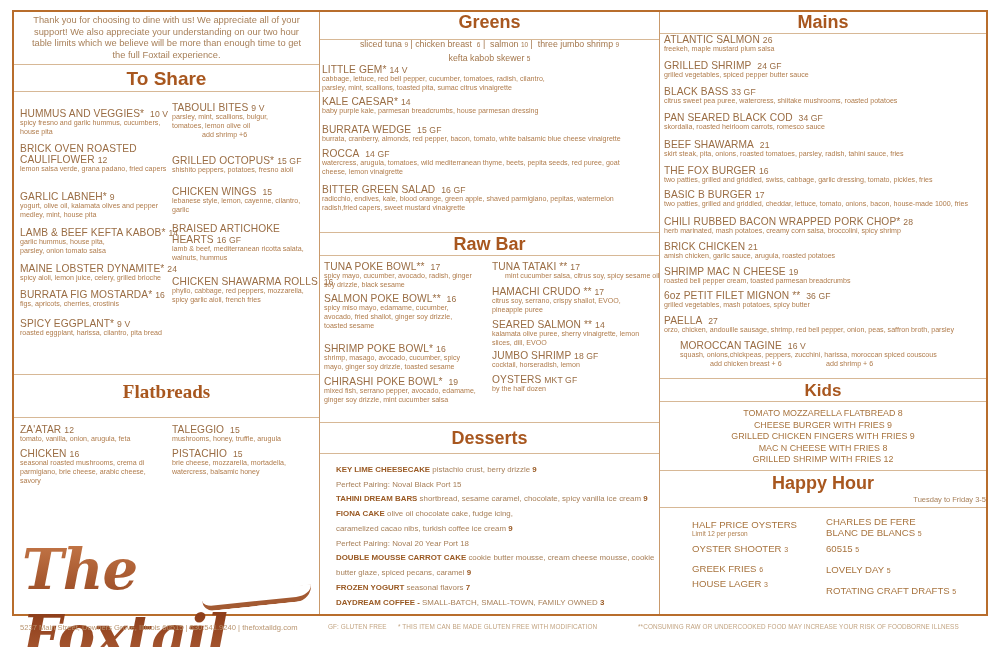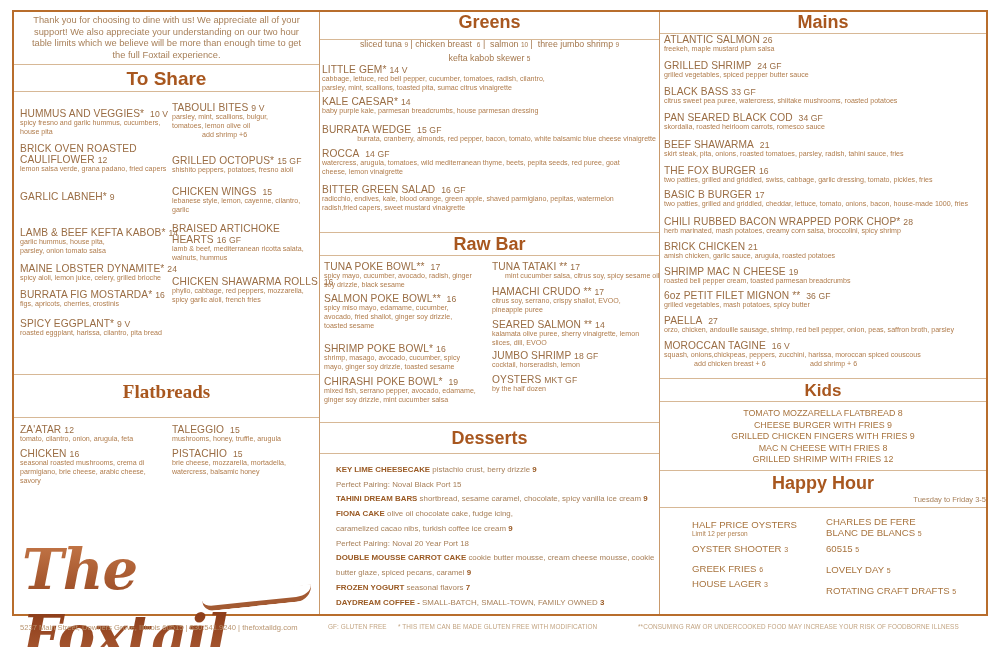--- a/index.html
+++ b/index.html
@@ -58,20 +58,21 @@
       <div class="iname"><span>HUMMUS AND VEGGIES*</span>&nbsp; <span class="price">10 V</span></div>
       <div class="idesc">spicy fresno and garlic hummus, cucumbers, house pita</div>
     </div>
     <div class="item" style="left:6px;top:131px;width:160px;">
       <div class="iname">BRICK OVEN ROASTED</div>
       <div class="iname"><span>CAULIFLOWER</span> <span class="price">12</span></div>
       <div class="idesc" style="white-space:nowrap;">lemon salsa verde, grana padano, fried capers</div>
     </div>
     <div class="item" style="left:6px;top:179px;width:155px;">
       <div class="iname"><span>GARLIC LABNEH*</span> <span class="price">9</span></div>
+      <div class="idesc">yogurt, olive oil, kalamata olives and pepper medley, mint, house pita</div>
     </div>
     <div class="item" style="left:6px;top:215px;width:150px;">
       <div class="iname"><span>LAMB &amp; BEEF KEFTA KABOB*</span> <span class="price">14</span></div>
       <div class="idesc" style="width:105px;">garlic hummus, house pita, parsley, onion tomato salsa</div>
     </div>
     <div class="item" style="left:6px;top:251px;width:160px;">
       <div class="iname"><span>MAINE LOBSTER DYNAMITE*</span> <span class="price">24</span></div>
       <div class="idesc" style="white-space:nowrap;">spicy aioli, lemon juice, celery, grilled brioche</div>
     </div>
     <div class="item" style="left:6px;top:277px;width:160px;">
@@ -104,21 +105,21 @@
     <div class="item" style="left:158px;top:264px;width:148px;">
       <div class="iname"><span>CHICKEN SHAWARMA ROLLS</span>&nbsp; <span class="price">16</span></div>
       <div class="idesc" style="width:140px;">phyllo, cabbage, red peppers, mozzarella, spicy garlic aioli, french fries</div>
     </div>
 
     <div class="sec-head" style="top:362px;height:44px;font-size:19px;line-height:33px;font-family:Liberation Serif, serif;">
       <span class="title">Flatbreads</span>
     </div>
     <div class="item" style="left:6px;top:412px;width:150px;">
       <div class="iname"><span>ZA'ATAR</span> <span class="price">12</span></div>
-      <div class="idesc" style="white-space:nowrap;">tomato, cilantro, onion, arugula, feta</div>
+      <div class="idesc" style="white-space:nowrap;">tomato, vanilla, onion, arugula, feta</div>
     </div>
     <div class="item" style="left:6px;top:436px;width:135px;">
       <div class="iname"><span>CHICKEN</span> <span class="price">16</span></div>
       <div class="idesc">seasonal roasted mushrooms, crema di parmigiano, brie cheese, arabic cheese, savory</div>
     </div>
     <div class="item" style="left:158px;top:412px;width:140px;">
       <div class="iname"><span>TALEGGIO</span>&nbsp; <span class="price">15</span></div>
       <div class="idesc" style="white-space:nowrap;">mushrooms, honey, truffle, arugula</div>
     </div>
     <div class="item" style="left:158px;top:436px;width:125px;">
@@ -147,21 +148,21 @@
     <div class="item" style="left:2px;top:52px;width:238px;">
       <div class="iname"><span>LITTLE GEM*</span> <span class="price">14 V</span></div>
       <div class="idesc">cabbage, lettuce, red bell pepper, cucumber, tomatoes, radish, cilantro, parsley, mint, scallions, toasted pita, sumac citrus vinaigrette</div>
     </div>
     <div class="item" style="left:2px;top:84px;width:330px;">
       <div class="iname"><span>KALE CAESAR*</span> <span class="price">14</span></div>
       <div class="idesc">baby purple kale, parmesan breadcrumbs, house parmesan dressing</div>
     </div>
     <div class="item" style="left:2px;top:112px;width:334px;">
       <div class="iname"><span>BURRATA WEDGE</span>&nbsp; <span class="price">15 GF</span></div>
-      <div class="idesc" style="white-space:nowrap;text-align:right;">burrata, cranberry, almonds, red pepper, bacon, tomato, white balsamic blue cheese vinaigrette</div>
+      <div class="idesc" style="white-space:nowrap;">burrata, cranberry, almonds, red pepper, bacon, tomato, white balsamic blue cheese vinaigrette</div>
     </div>
     <div class="item" style="left:2px;top:136px;width:315px;">
       <div class="iname"><span>ROCCA</span>&nbsp; <span class="price">14 GF</span></div>
       <div class="idesc">watercress, arugula, tomatoes, wild mediterranean thyme, beets, pepita seeds, red puree, goat cheese, lemon vinaigrette</div>
     </div>
     <div class="item" style="left:2px;top:172px;width:300px;">
       <div class="iname"><span>BITTER GREEN SALAD</span>&nbsp; <span class="price">16 GF</span></div>
       <div class="idesc">radicchio, endives, kale, blood orange, green apple, shaved parmigiano, pepitas, watermelon radish,fried capers, sweet mustard vinaigrette</div>
     </div>
 
@@ -267,21 +268,21 @@
       <div class="idesc">roasted bell pepper cream, toasted parmesan breadcrumbs</div>
     </div>
     <div class="item" style="left:4px;top:278px;">
       <div class="iname"><span>6oz PETIT FILET MIGNON **</span>&nbsp; <span class="price">36 GF</span></div>
       <div class="idesc">grilled vegetables, mash potatoes, spicy butter</div>
     </div>
     <div class="item" style="left:4px;top:303px;">
       <div class="iname"><span>PAELLA</span>&nbsp; <span class="price">27</span></div>
       <div class="idesc" style="white-space:nowrap;">orzo, chicken, andouille sausage, shrimp, red bell pepper, onion, peas, saffron broth, parsley</div>
     </div>
-    <div class="item" style="left:4px;top:328px;width:320px;">
+    <div class="item" style="left:20px;top:328px;width:320px;">
       <div class="iname"><span>MOROCCAN TAGINE</span>&nbsp; <span class="price">16 V</span></div>
       <div class="idesc" style="white-space:nowrap;">squash, onions,chickpeas, peppers, zucchini, harissa, moroccan spiced couscous</div>
       <div class="idesc" style="white-space:nowrap;">
         <span style="display:inline-block;width:146px;padding-left:30px;">add chicken breast  + 6</span><span>add shrimp  + 6</span>
       </div>
     </div>
 
     <div class="sec-head" style="top:366px;height:24px;font-size:17px;line-height:23px;">
       <span class="title">Kids</span>
     </div>

